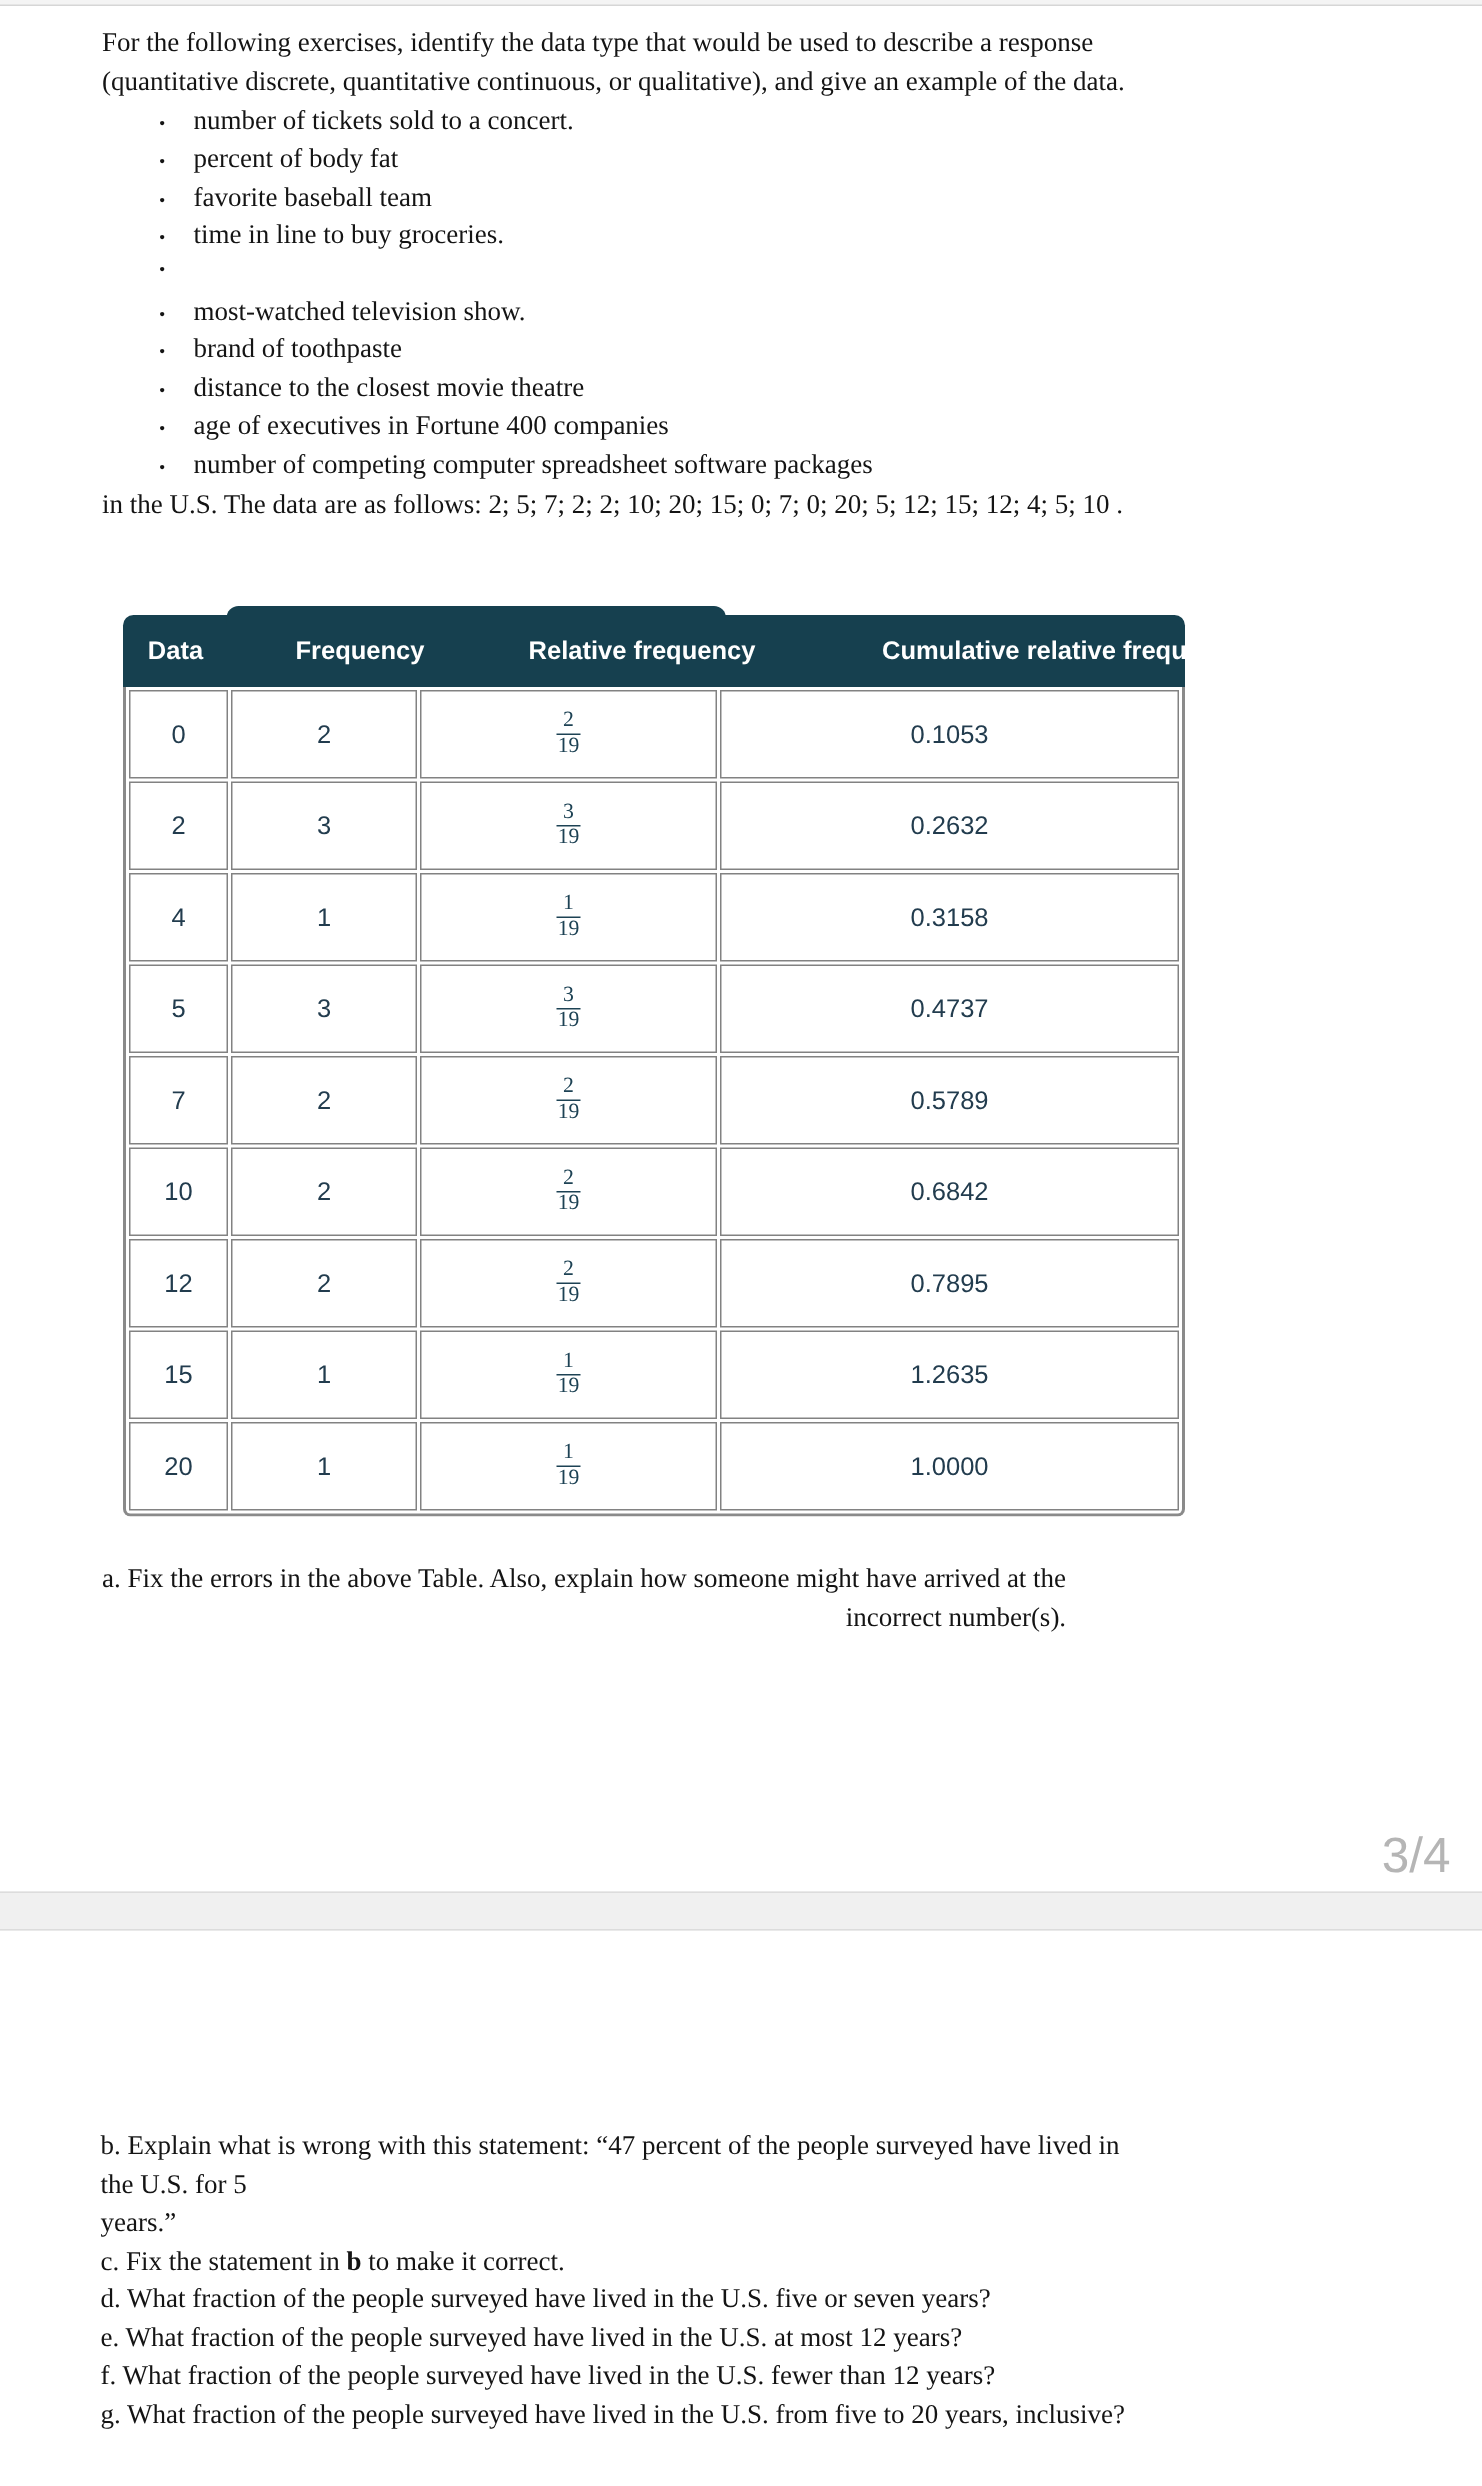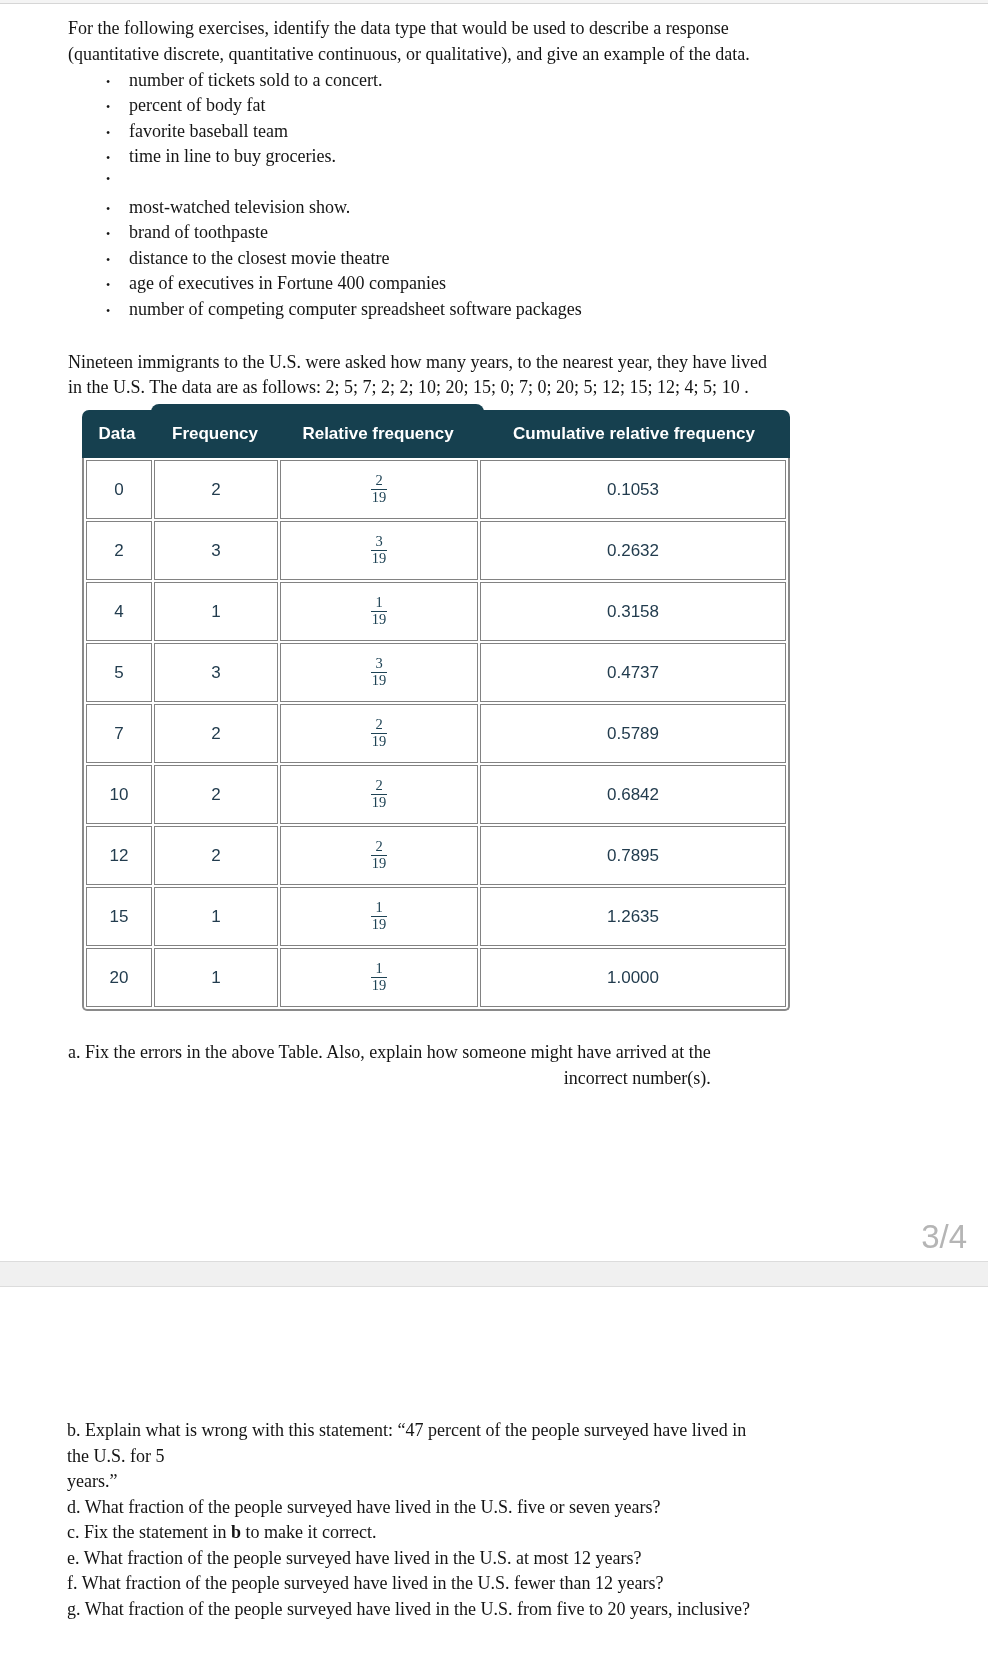--- a/index.html
+++ b/index.html
@@ -22,21 +22,21 @@
   .para-gap { margin-top:26px; }
 
   
   .tbl { position:absolute; left:82px; top:410px; width:708px;
          font-family:"Liberation Sans", sans-serif; }
   .tbl-header {
     position:relative; height:48px; background:var(--header_bg,#16404f);
     border-radius:7px 7px 0 0;
     display:grid; grid-template-columns:70px 126px 200px 312px;
     align-items:center; text-align:center;
-    color:#ffffff; font-size:17px; font-weight:700;
+    color:#ffffff; font-size:17px; font-weight:700;gap:25px;
   }
   .tbl-header .raised {
     position:absolute; left:69px; top:-6px; width:333px; height:12px;
     background:var(--header_bg,#16404f); border-radius:8px 8px 0 0;
   }
   .hcell { position:relative; z-index:1; }
   .tbl-body {
     border:2px solid #8a8a8a; border-top:none; border-radius:0 0 5px 5px;
     background:#ffffff; padding:2px;
   }
@@ -112,21 +112,20 @@
         </li>
         <li class="bullet-item">
           <span class="dot">•</span>
           <span class="btext">age of executives in Fortune 400 companies</span>
         </li>
         <li class="bullet-item">
           <span class="dot">•</span>
           <span class="btext">number of competing computer spreadsheet software packages</span>
         </li>
       </ul>
-    <p class="line para-gap">Nineteen immigrants to the U.S. were asked how many years, to the nearest year, they have lived</p>
     <p class="line">in the U.S. The data are as follows: 2; 5; 7; 2; 2; 10; 20; 15; 0; 7; 0; 20; 5; 12; 15; 12; 4; 5; 10 .</p>
   </div>
 
   <div class="tbl">
     <div class="tbl-header">
       <span class="raised"></span>
       <span class="hcell">Data</span>
       <span class="hcell">Frequency</span>
       <span class="hcell">Relative frequency</span>
       <span class="hcell">Cumulative relative frequency</span>
@@ -242,19 +241,19 @@
   <div class="page-indicator">3/4</div>
 </section>
 
 <div class="page-separator"></div>
 
 <section>
   <div class="page4-block" id="page4-lines">
       <p class="line">b. Explain what is wrong with this statement: “47 percent of the people surveyed have lived in</p>
       <p class="line">the U.S. for 5</p>
       <p class="line">years.”</p>
+      <p class="line">c. Fix the statement in <b>b</b> to make it correct.</p>
       <p class="line">d. What fraction of the people surveyed have lived in the U.S. five or seven years?</p>
-      <p class="line">c. Fix the statement in <b>b</b> to make it correct.</p>
       <p class="line">e. What fraction of the people surveyed have lived in the U.S. at most 12 years?</p>
       <p class="line">f. What fraction of the people surveyed have lived in the U.S. fewer than 12 years?</p>
       <p class="line">g. What fraction of the people surveyed have lived in the U.S. from five to 20 years, inclusive?</p>
     </div>
 </section>
 
 </body></html>

